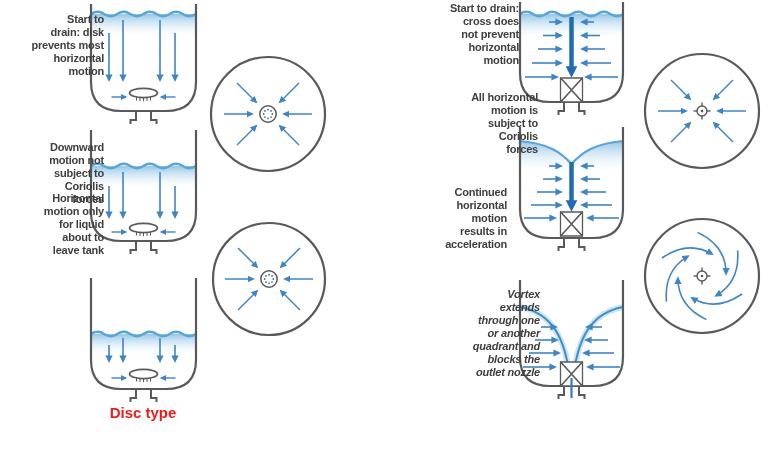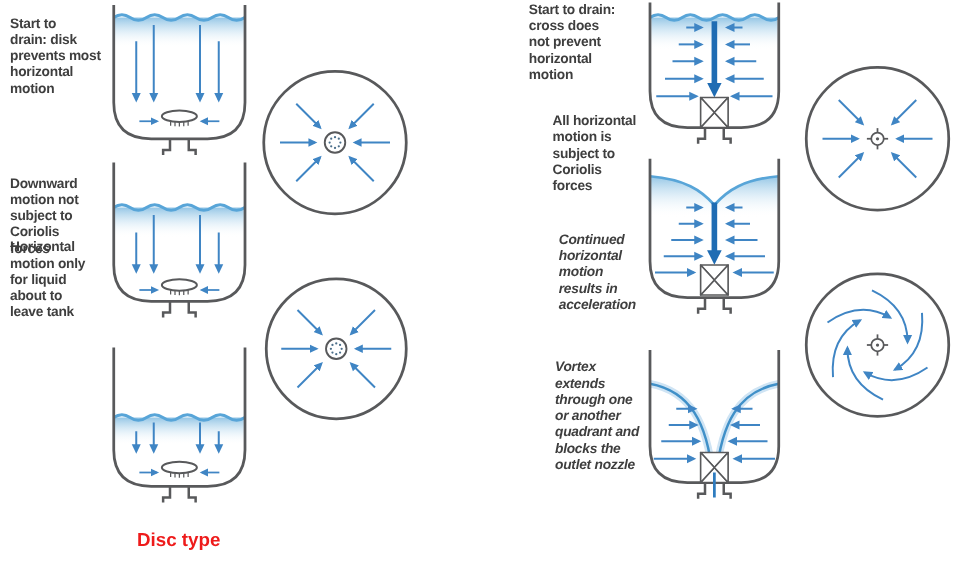--- a/index.html
+++ b/index.html
@@ -1,28 +1,28 @@
 <!DOCTYPE html>
 <html><head>
 <meta charset="utf-8">
 <style>
   html,body{margin:0;padding:0;background:#fff;}
   #stage{position:relative;width:768px;height:450px;background:#fff;overflow:hidden;
          font-family:"Liberation Sans",sans-serif;}
   #diagram-svg{position:absolute;left:0;top:0;}
-  .cap{position:absolute;width:96px;text-align:left;
+  .cap{position:absolute;width:96px;text-align:right;
        font:bold 11px/13px "Liberation Sans",sans-serif;color:#3e3e3e;
        white-space:pre-line;letter-spacing:-0.2px;}
   .type-title{position:absolute;width:110px;text-align:center;
        font:bold 15px/17px "Liberation Sans",sans-serif;color:#ee1b1b;}
   #cap-l1{left:8px;top:13px;}  #cap-l2{left:8px;top:101px;margin-top:40px;}
   #cap-l3{left:8px;top:192px;} #cap-l4{left:8px;top:325px;}
   #cap-r1{left:423px;top:2px;}  #cap-r2{left:442px;top:91px;}
-  #cap-r3{left:447px;top:186px;font-style:italic;}#cap-r4{left:444px;top:288px;font-style:italic;}
-  #title-disc{left:88px;top:424px;} #title-cross{left:525px;top:428px;}
+  #cap-r3{left:411px;top:186px;}#cap-r4{left:444px;top:288px;font-style:italic;}
+  #title-disc{left:88px;top:404px;} #title-cross{left:525px;top:428px;}
 </style>
 </head>
 <body>
 
 <div id="stage">
 
 <svg id="diagram-svg" width="768" height="450" viewBox="0 0 768 450">
   <defs>
     <linearGradient id="gw" x1="0" y1="0" x2="0" y2="1">
       <stop offset="0" stop-color="#8fc3e4" stop-opacity="0.95"></stop>

